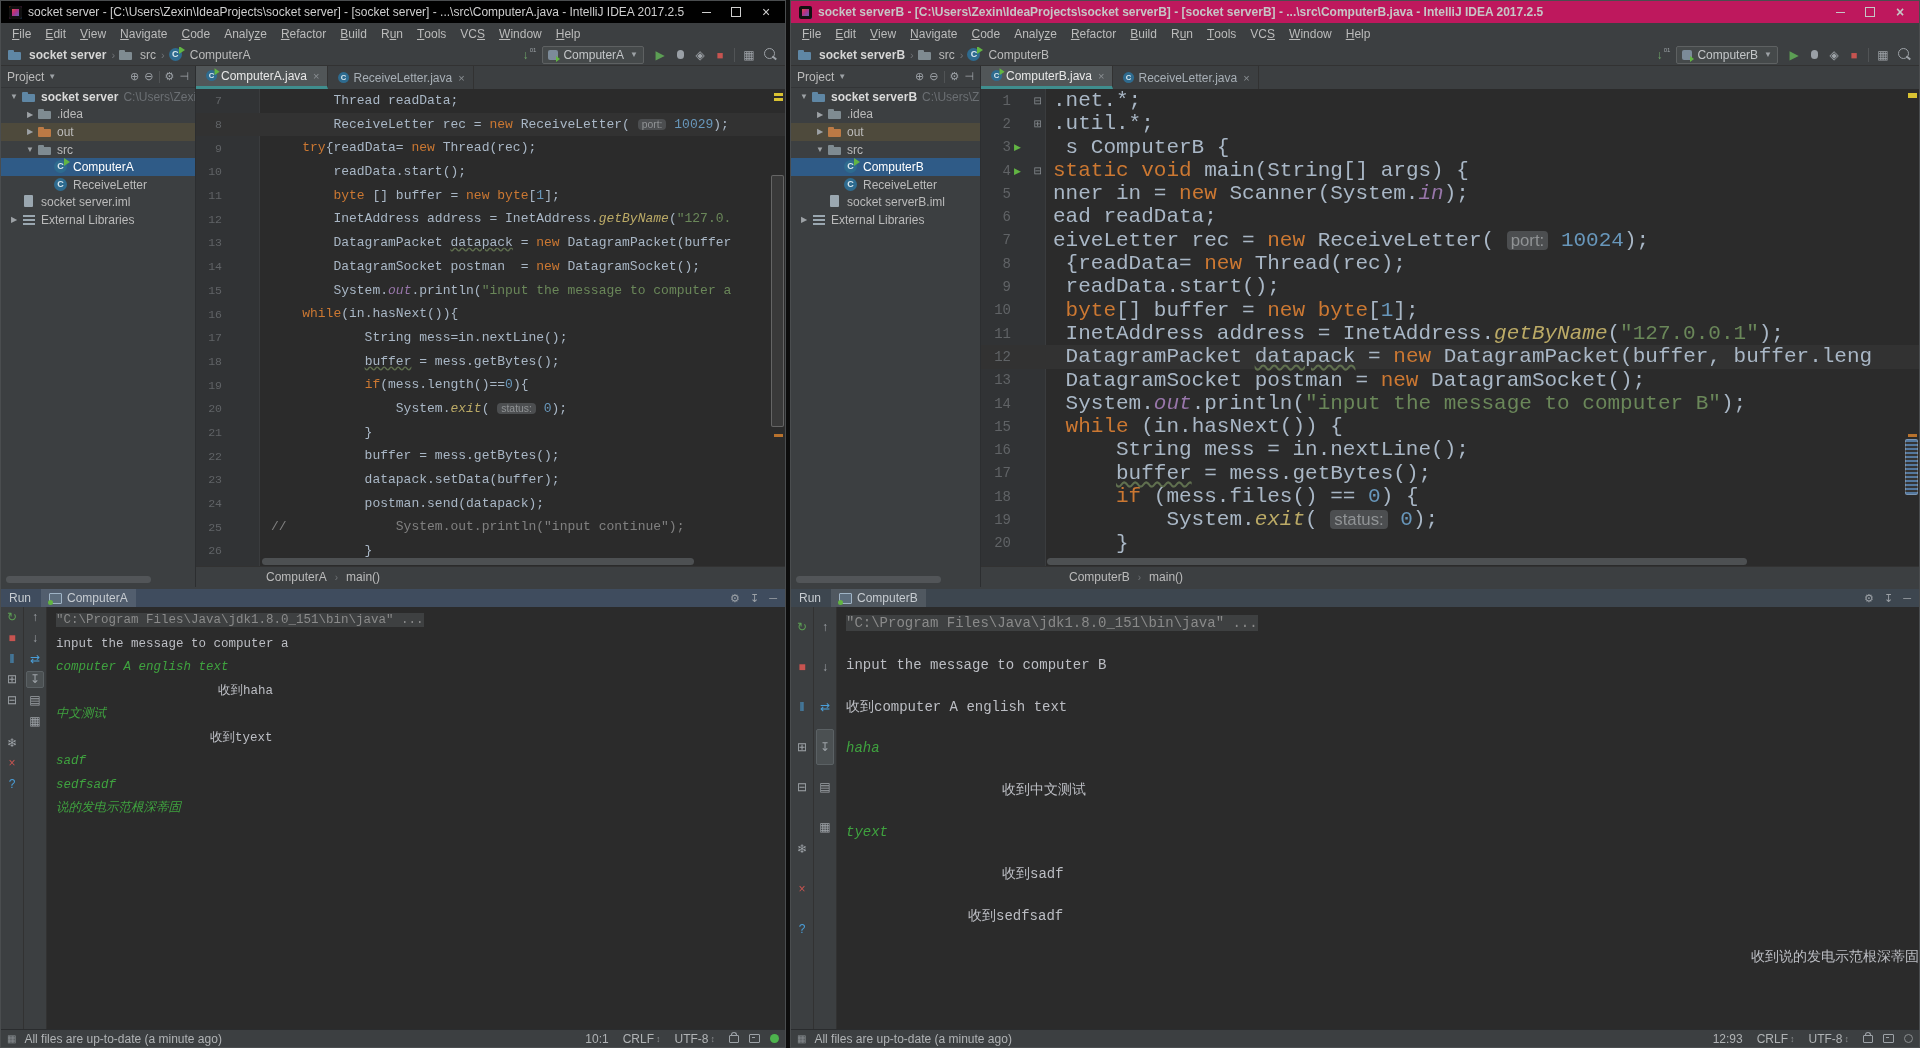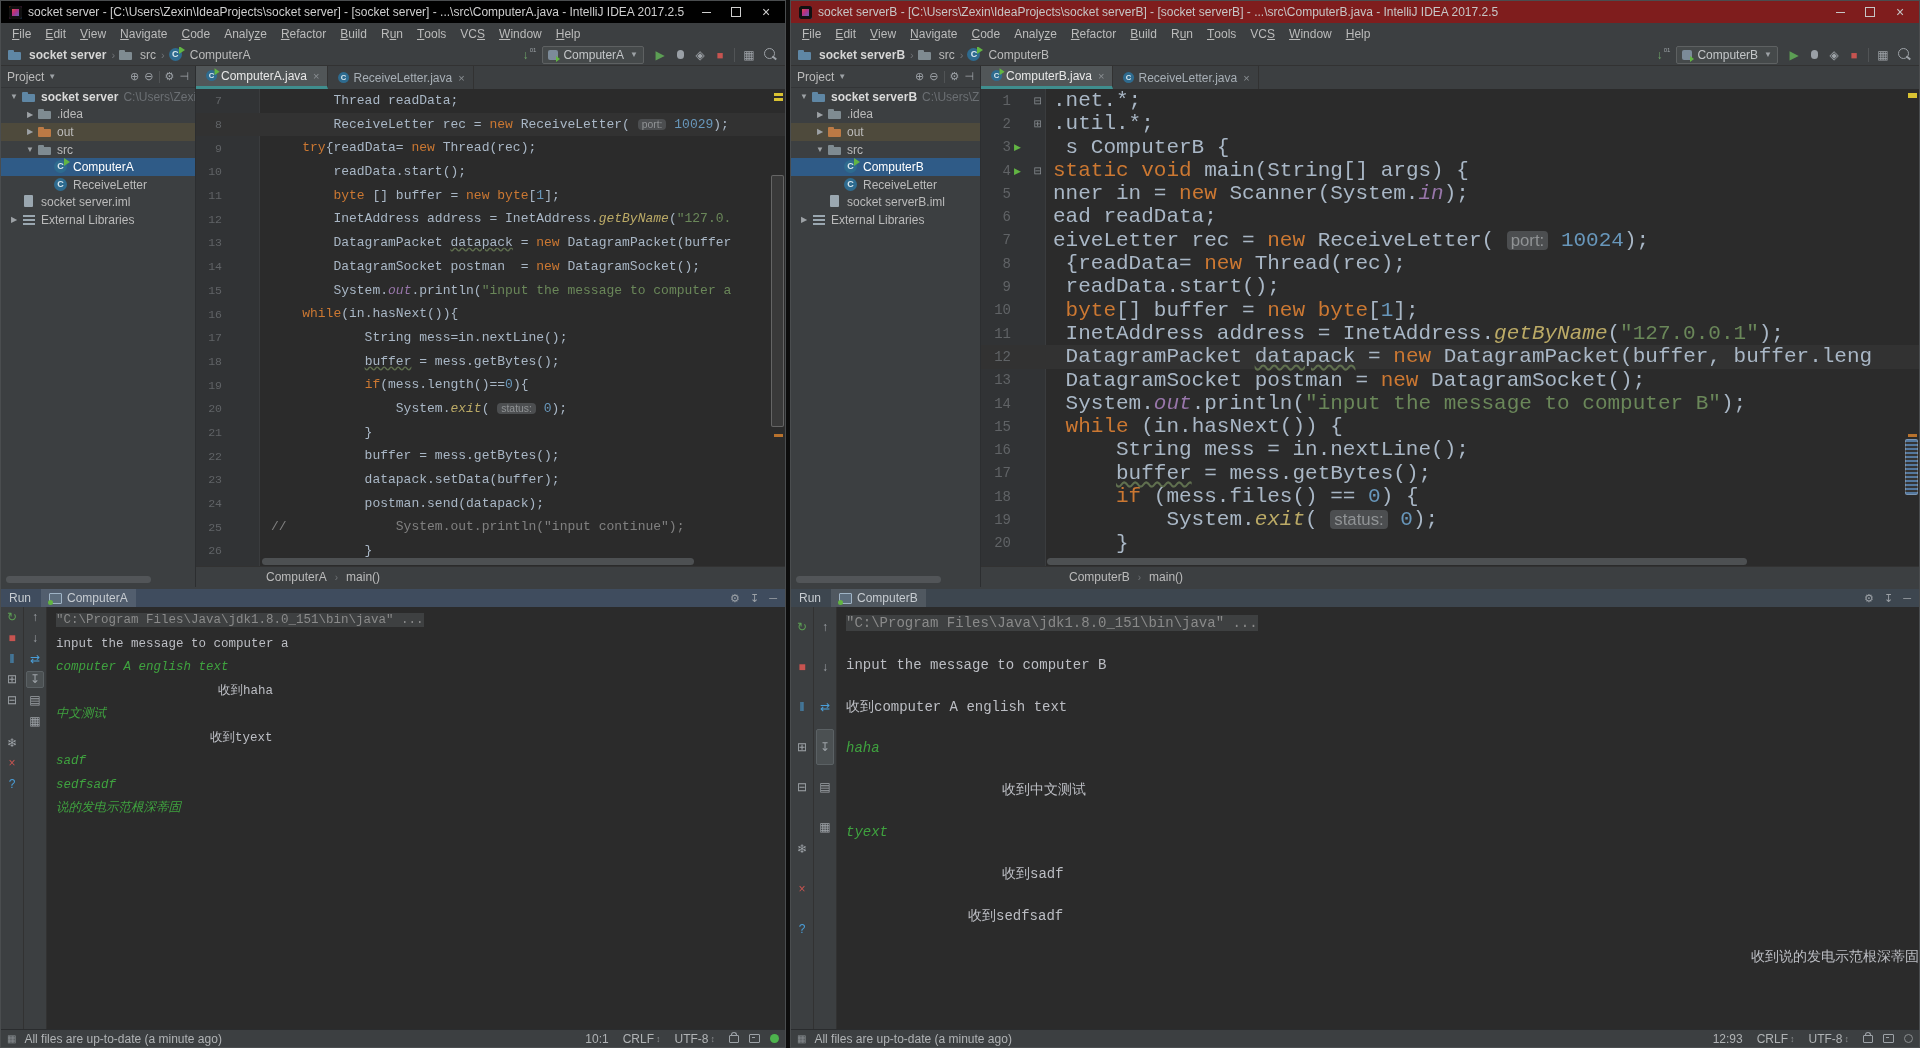--- a/index.html
+++ b/index.html
@@ -5,21 +5,21 @@
   html,body{margin:0;padding:0;background:#0d0d0d;width:1920px;height:1048px;overflow:hidden;
     font-family:"Liberation Sans",sans-serif;-webkit-font-smoothing:antialiased;}
   .win{position:absolute;top:0;height:1048px;background:#3c3f41;overflow:hidden;box-sizing:border-box;border:1px solid #4a4d4f;}
   .win-l{left:0;width:786px;--pw:195px;--efs:13px;--elh:23.7px;--lnw:26px;--giw:37px;--gfs:11.5px;
          --cfs:12.5px;--clh:23.5px;--ilh:20.7px;}
   .win-r{left:790px;width:1130px;--pw:190px;--efs:21px;--elh:23.3px;--lnw:30px;--giw:34px;--gfs:14px;
          --cfs:14px;--clh:41.8px;--ilh:40px;}
   
   .titlebar{position:absolute;top:0;left:0;right:0;height:22px;display:flex;align-items:center;padding:0 4px;box-sizing:border-box;}
   .win-l .titlebar{background:#010101;color:#cfcfcf;}
-  .win-r .titlebar{background:#7f1d1d;color:#c6c6c6;}
+  .win-r .titlebar{background:#be185d;color:#c6c6c6;font-weight:bold;}
   .app-logo{width:13px;height:13px;border-radius:2px;margin:0 6px 0 4px;flex:none;
     background:linear-gradient(135deg,#f97a12 0%,#b92d82 45%,#2086d7 100%);box-shadow:inset 0 0 0 3px #111;}
   .title-text{font-size:12px;white-space:nowrap;overflow:hidden;flex:1;}
   .wc{width:30px;height:18px;display:flex;align-items:center;justify-content:center;flex:none;font-size:13px;}
   .wc-min i{display:block;width:9px;border-bottom:1px solid currentColor;}
   .wc-max i{display:block;width:8px;height:8px;border:1px solid currentColor;}
   .wc-close{font-size:14px;}
   
   .menubar{position:absolute;top:22px;left:0;right:0;height:21px;background:#3c3f41;border-bottom:1px solid #333537;
     display:flex;align-items:center;color:#bbbbbb;font-size:12px;padding-left:4px;}

